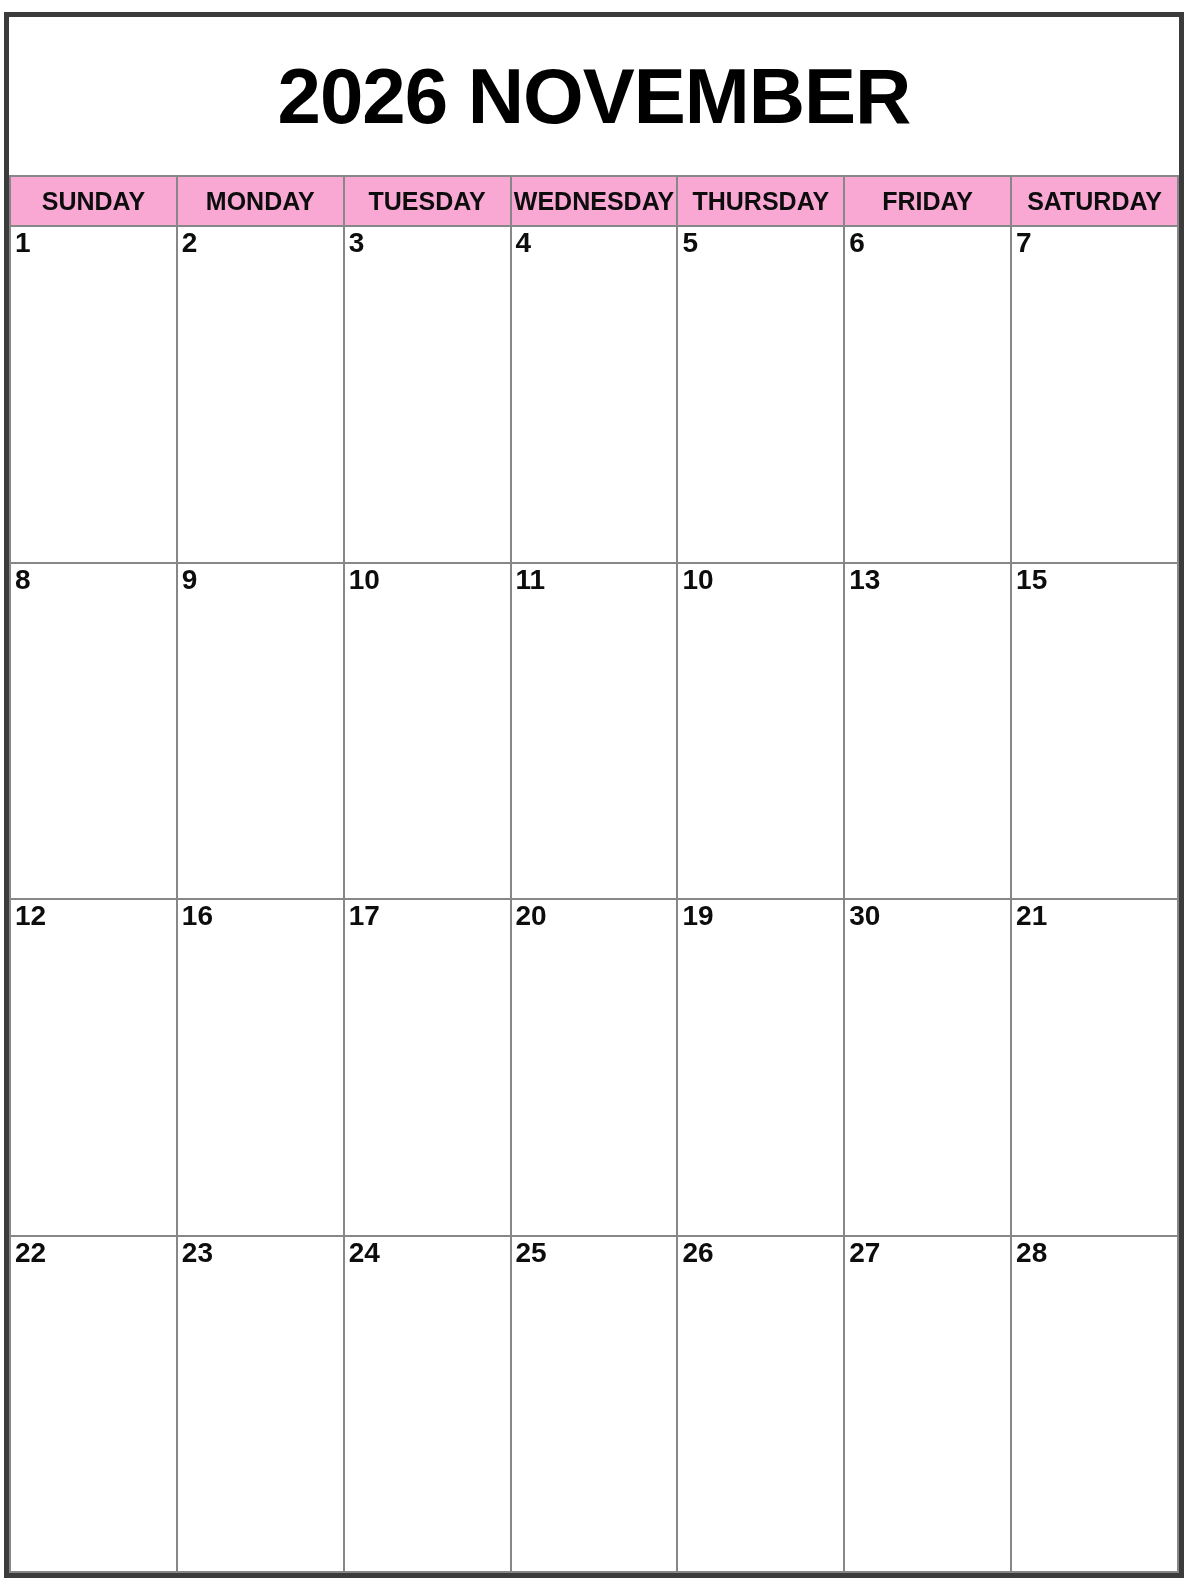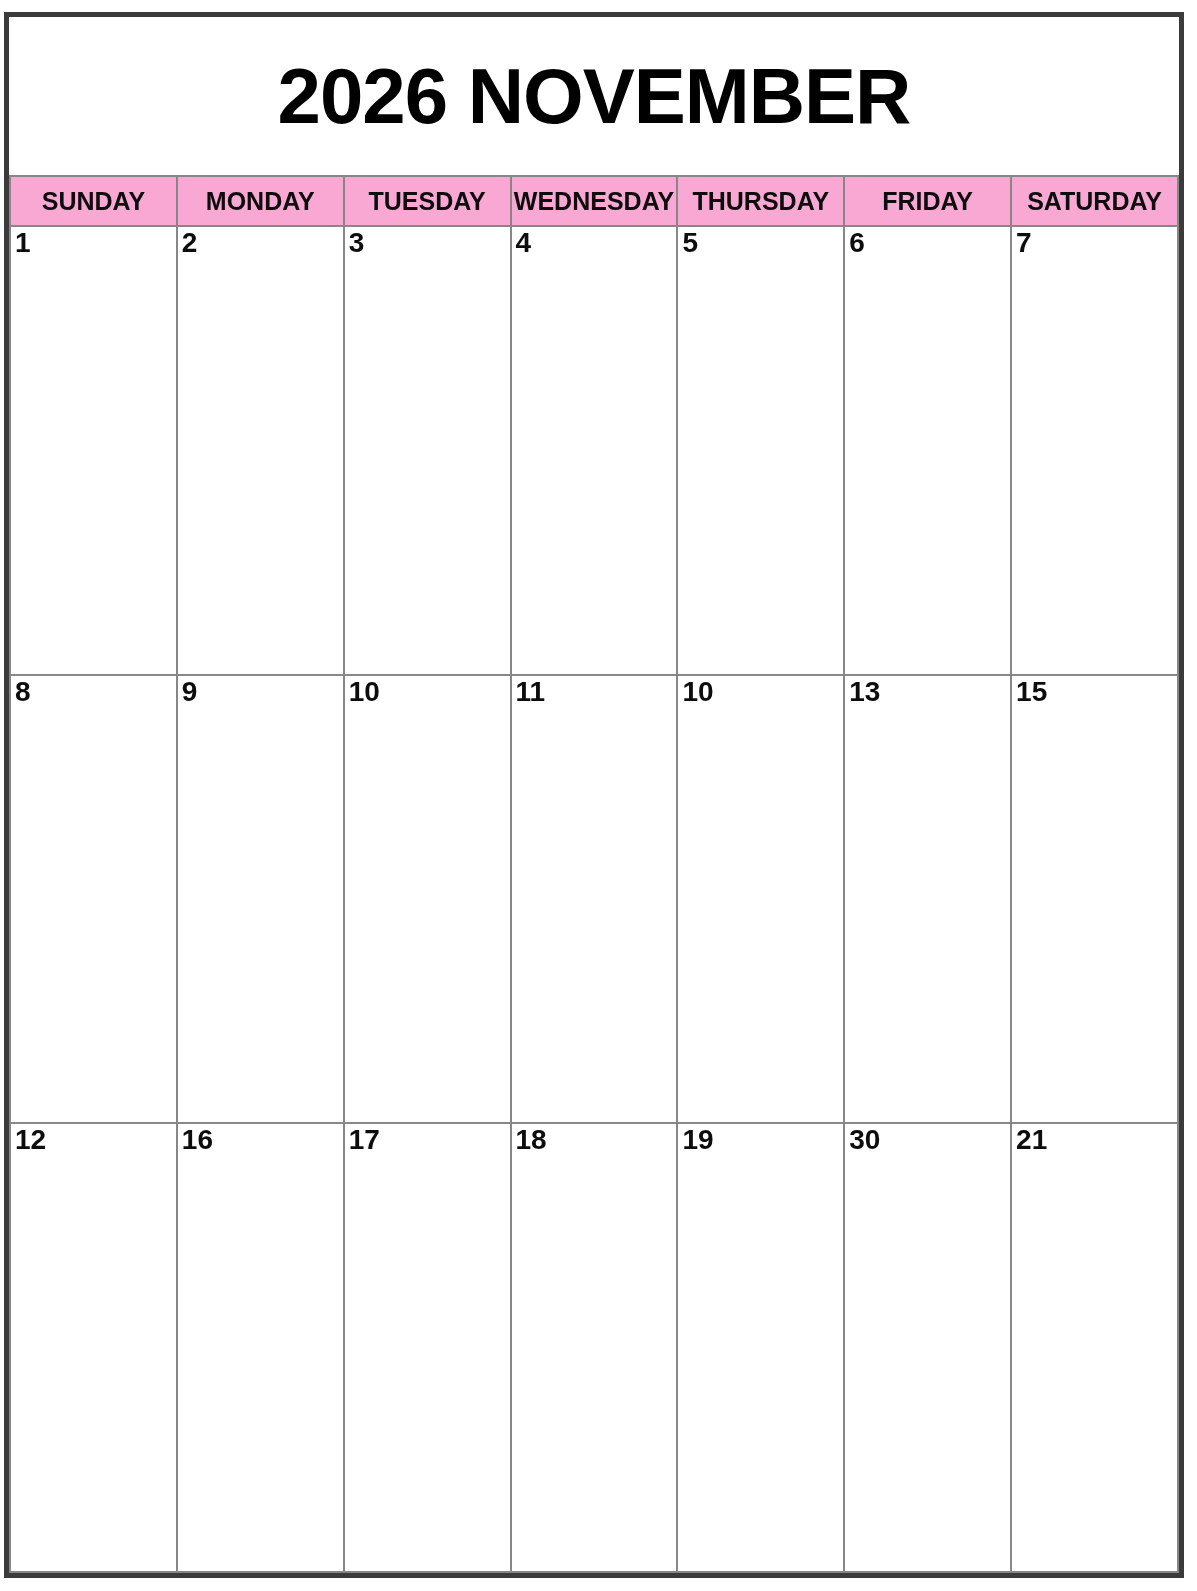--- a/index.html
+++ b/index.html
@@ -159,29 +159,52 @@
           <td>
               <span class="day-num">12</span>
             </td>
           <td>
               <span class="day-num">16</span>
             </td>
           <td>
               <span class="day-num">17</span>
             </td>
           <td>
-              <span class="day-num">18</span>
+              <span class="day-num">20</span>
             </td>
           <td>
               <span class="day-num">19</span>
             </td>
           <td>
               <span class="day-num">30</span>
             </td>
           <td>
               <span class="day-num">21</span>
+            </td>
+        </tr>
+        <tr>
+          <td>
+              <span class="day-num">22</span>
+            </td>
+          <td>
+              <span class="day-num">23</span>
+            </td>
+          <td>
+              <span class="day-num">24</span>
+            </td>
+          <td>
+              <span class="day-num">25</span>
+            </td>
+          <td>
+              <span class="day-num">26</span>
+            </td>
+          <td>
+              <span class="day-num">27</span>
+            </td>
+          <td>
+              <span class="day-num">28</span>
             </td>
         </tr>
       </tbody>
     </table>
 
   </div>
 </div>
 
 </body></html>

